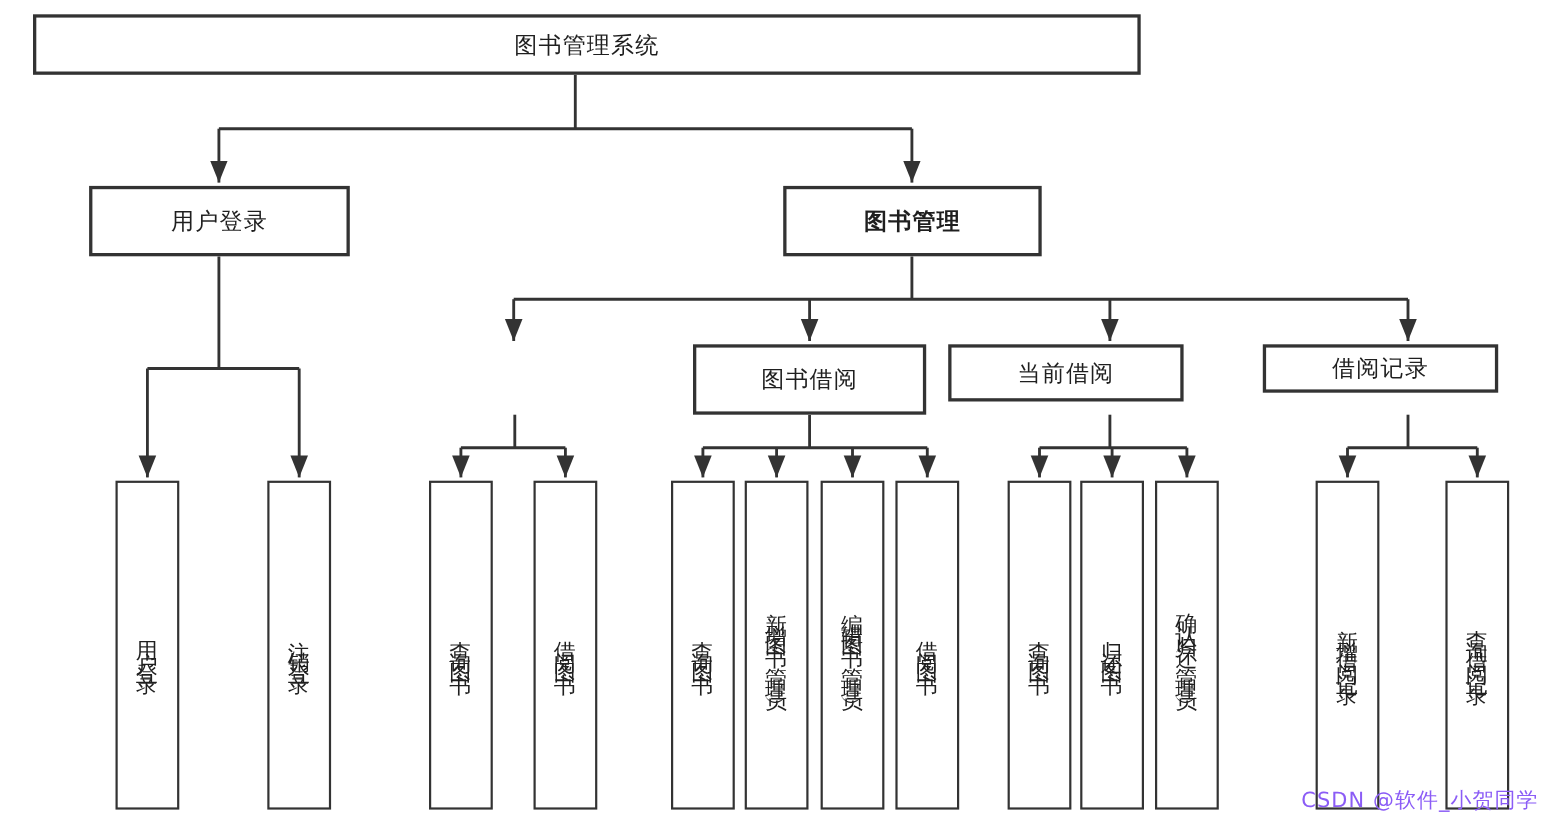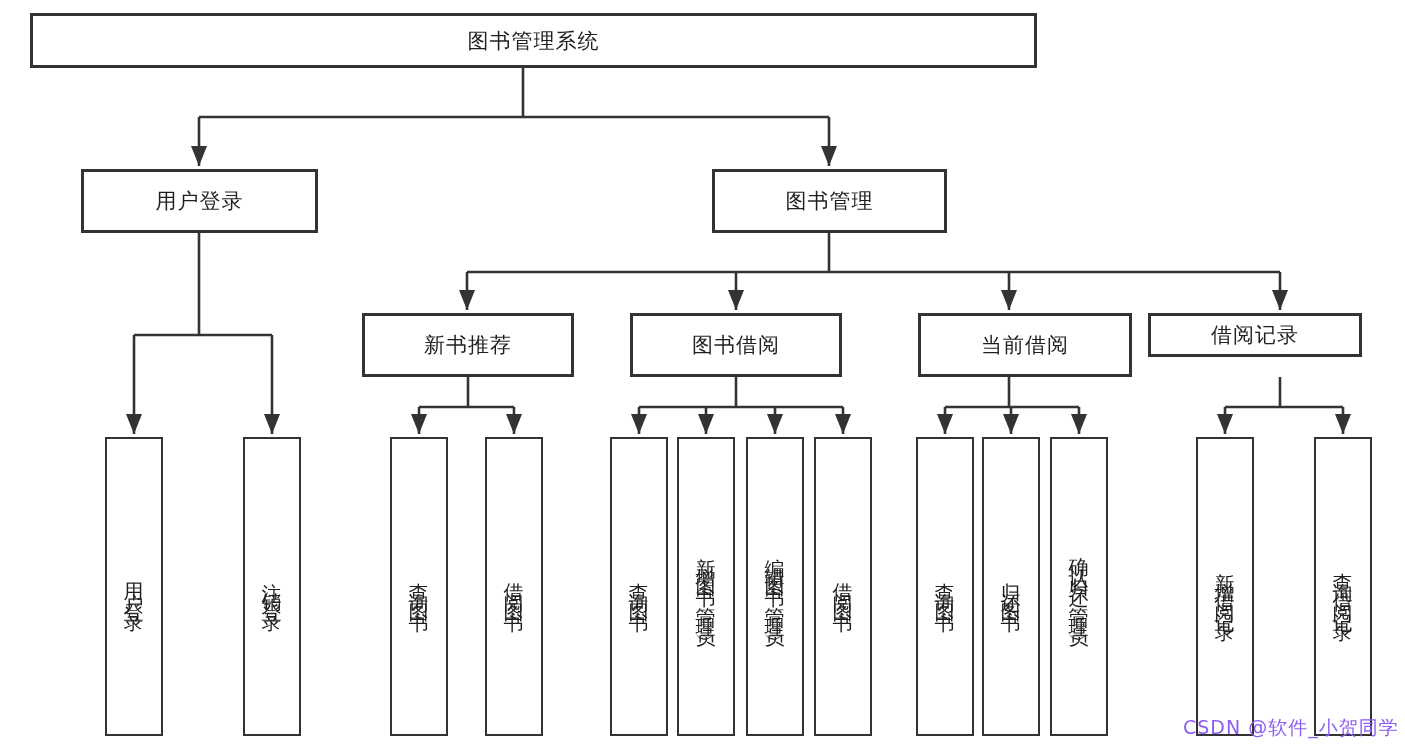--- a/index.html
+++ b/index.html
@@ -43,25 +43,25 @@
     text-orientation: mixed;
     font-size: 20px;
     letter-spacing: 10px;
     line-height: 1;
     color: #1f1f1f;
   }
   
   .n-root   { left: 20px;  top: 13px;  width: 1007px; height: 55px; margin-left: 10px; }
   
   .n-ulogin { left: 81px;  top: 169px; width: 237px;  height: 64px; }
-  .n-bmgmt  { left: 712px; top: 169px; width: 235px;  height: 64px; }
+  .n-bmgmt  { left: 712px; top: 169px; width: 235px;  height: 64px; font-weight: bold; }
   
   .n-newrec { left: 362px;  top: 313px; width: 212px; height: 64px; }
   .n-borrow { left: 630px;  top: 313px; width: 212px; height: 64px; }
-  .n-curr   { left: 918px;  top: 313px; width: 214px; height: 64px; }
+  .n-curr   { left: 862px;  top: 313px; width: 214px; height: 52px; }
   .n-record { left: 1148px; top: 313px; width: 214px; height: 44px; }
   
   .leaf { top: 437px; width: 58px; height: 299px; }
   .l-1  { left: 105px; }
   .l-2  { left: 243px; }
   .l-3  { left: 390px; }
   .l-4  { left: 485px; }
   .l-5  { left: 610px; }
   .l-6  { left: 677px; }
   .l-7  { left: 746px; }
@@ -140,23 +140,20 @@
     <span>图书管理系统</span>
   </div>
 
   <div class="box n-ulogin">
     <span>用户登录</span>
   </div>
   <div class="box n-bmgmt">
     <span>图书管理</span>
   </div>
 
-  <div class="box n-newrec">
-    <span>新书推荐</span>
-  </div>
   <div class="box n-borrow">
     <span>图书借阅</span>
   </div>
   <div class="box n-curr">
     <span>当前借阅</span>
   </div>
   <div class="box n-record">
     <span>借阅记录</span>
   </div>
 

